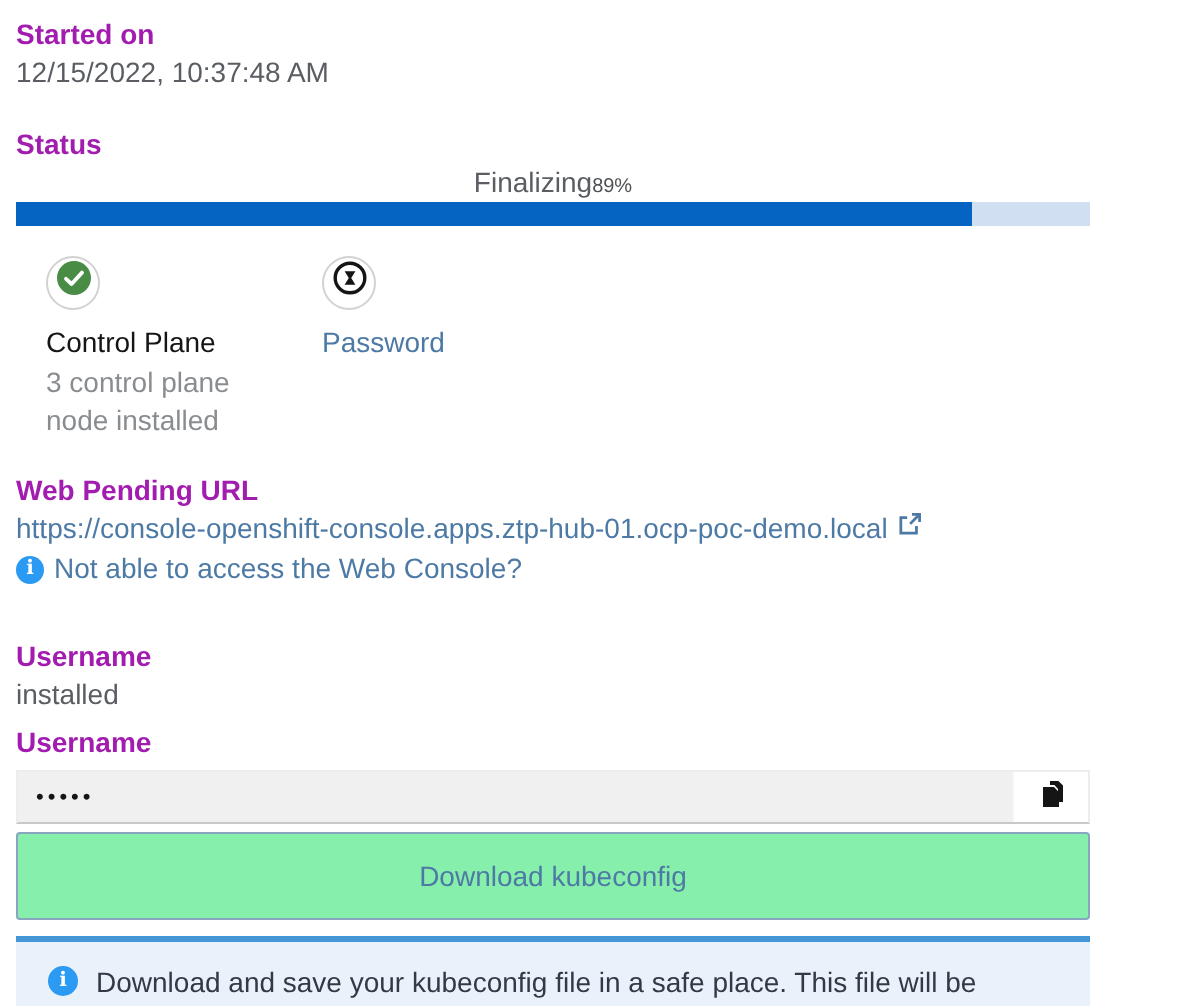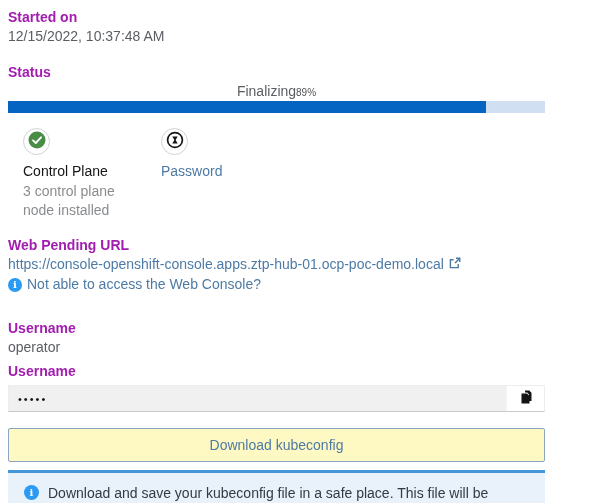--- a/index.html
+++ b/index.html
@@ -58,21 +58,21 @@
     flex:1;background:#f0f0f0;border:none;outline:none;
     font-size:11px;letter-spacing:2px;color:#151515;padding:0 0 0 9px;
     font-family:"Liberation Sans",sans-serif;
   }
   .copy-btn{
     width:38px;background:#fff;border:none;border-left:1px solid #f5f5f5;
     display:flex;align-items:center;justify-content:center;cursor:pointer;padding:0;
   }
 
   .dl-btn{
-    margin-top:16px;width:100%;height:34px;background:#fef9c3;
+    margin-top:4px;width:100%;height:44px;background:#86efac;
     border:1px solid #8aa5c0;border-radius:2px;color:#4d7aa5;
     font-size:14px;font-family:"Liberation Sans",sans-serif;cursor:pointer;
   }
 
   .alert{
     margin-top:8px;background:#e9f1fa;border-top:3px solid #4596d6;
     padding:10px 16px 12px 16px;display:flex;gap:9px;box-sizing:border-box;
   }
   .alert .info-dot{width:15px;height:15px;margin-top:2px;}
   .alert-text{font-size:14px;color:#333a45;line-height:20px;}
@@ -148,21 +148,21 @@
     </div>
     <div class="help-row">
       <span class="info-dot">i</span>
       <a class="link">Not able to access the Web Console?</a>
     </div>
   </div>
 
   
   <div class="block-username">
     <div class="field-label">Username</div>
-    <div class="field-value">operator</div>
+    <div class="field-value">installed</div>
   </div>
 
   
   <div class="block-password">
     <div class="field-label">Username</div>
     <div class="pw-row">
       <input class="pw-input" type="text" readonly="" value="•••••" style="">
       <button class="copy-btn">
         <span>
           <svg width="15" height="16" viewBox="0 0 15 16">

